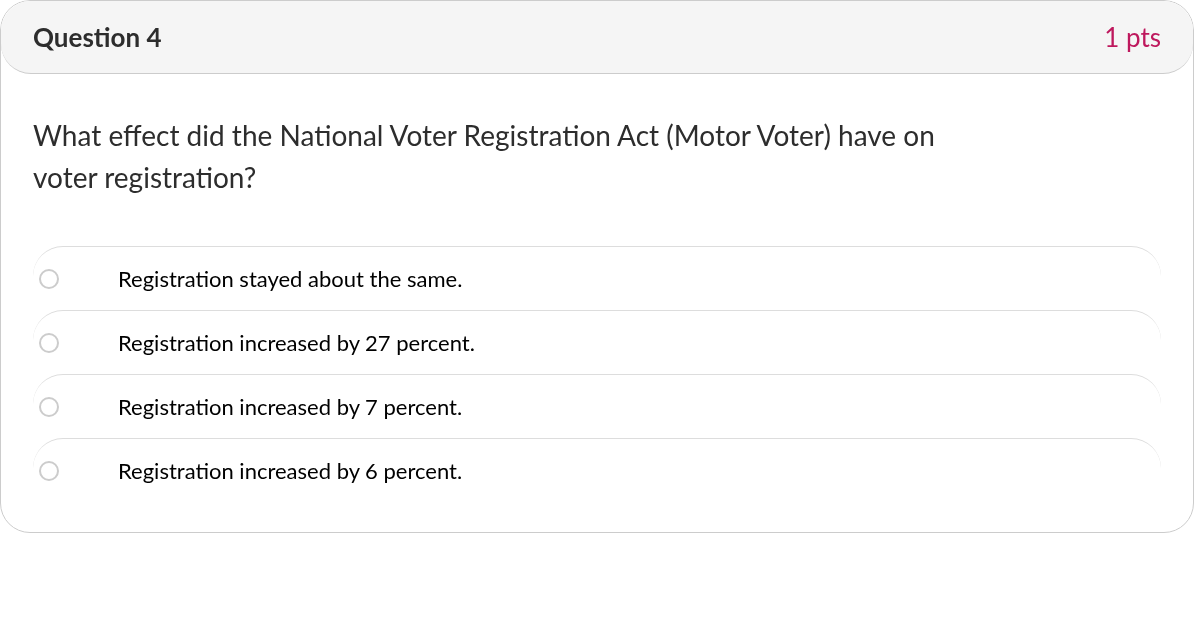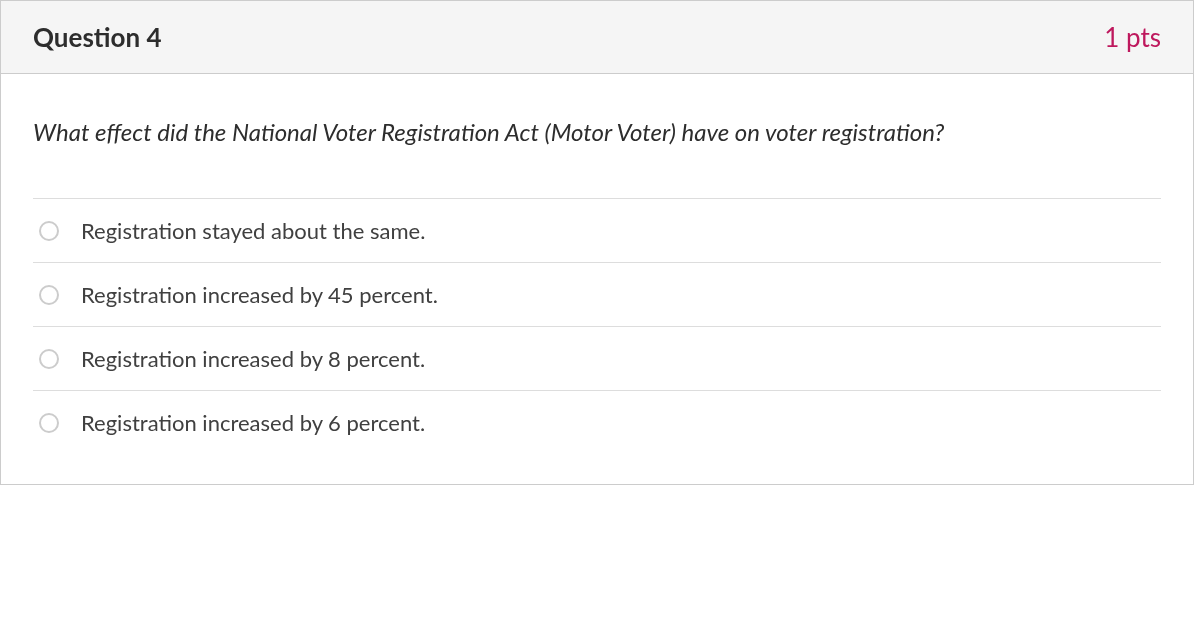--- a/index.html
+++ b/index.html
@@ -1,18 +1,19 @@
 <!DOCTYPE html>
 <html><head>
   <meta charset="utf-8">
   <style>
     * {
       margin: 0;
       padding: 0;
       box-sizing: border-box;
+      border-radius: 30px;
     }
     body {
       font-family: "Lato", "Helvetica Neue", Helvetica, Arial, sans-serif;
       background: #ffffff;
       width: 1194px;
       height: 640px;
     }
     .question-container {
       border: 1px solid #ccc;
       border-top: 1px solid #ccc;
@@ -33,26 +34,25 @@
     }
     .question-points {
       font-size: 26px;
       font-weight: 400;
       color: #be185d;
     }
     .question-body {
       padding: 40px 32px 30px 32px;
     }
     .question-text {
-      font-size: 24px;
+      font-size: 28px;
       color: #2d2d2d;
       line-height: 1.5;
       margin-bottom: 48px;
       max-width: 920px;
-      font-style: italic;
     }
     .answers {
       padding: 0;
     }
     .answer-option {
       display: flex;
       align-items: center;
       padding: 18px 0;
       border-top: 1px solid #ddd;
       cursor: pointer;
@@ -61,45 +61,46 @@
       width: 20px;
       height: 20px;
       border: 2px solid #ccc;
       border-radius: 50%;
       margin-right: 22px;
       margin-left: 6px;
       flex-shrink: 0;
     }
     .answer-label {
       font-size: 22px;
-      color: #404040;
+      color: #000000;
+      margin-left: 37px;
     }
   </style>
 </head>
 <body>
 
 <div class="question-container">
   <div class="question-header">
     <div class="question-title">Question 4</div>
     <div class="question-points">1 pts</div>
   </div>
   <div class="question-body">
     <div class="question-text">What effect did the National Voter Registration Act (Motor Voter) have on voter registration?</div>
     <div class="answers">
       <div class="answer-option">
         <div class="radio-circle"></div>
         <div class="answer-label">Registration stayed about the same.</div>
       </div>
       <div class="answer-option">
         <div class="radio-circle"></div>
-        <div class="answer-label">Registration increased by 45 percent.</div>
+        <div class="answer-label">Registration increased by 27 percent.</div>
       </div>
       <div class="answer-option">
         <div class="radio-circle"></div>
-        <div class="answer-label">Registration increased by 8 percent.</div>
+        <div class="answer-label">Registration increased by 7 percent.</div>
       </div>
       <div class="answer-option">
         <div class="radio-circle"></div>
         <div class="answer-label">Registration increased by 6 percent.</div>
       </div>
     </div>
   </div>
 </div>
 
 </body></html>

